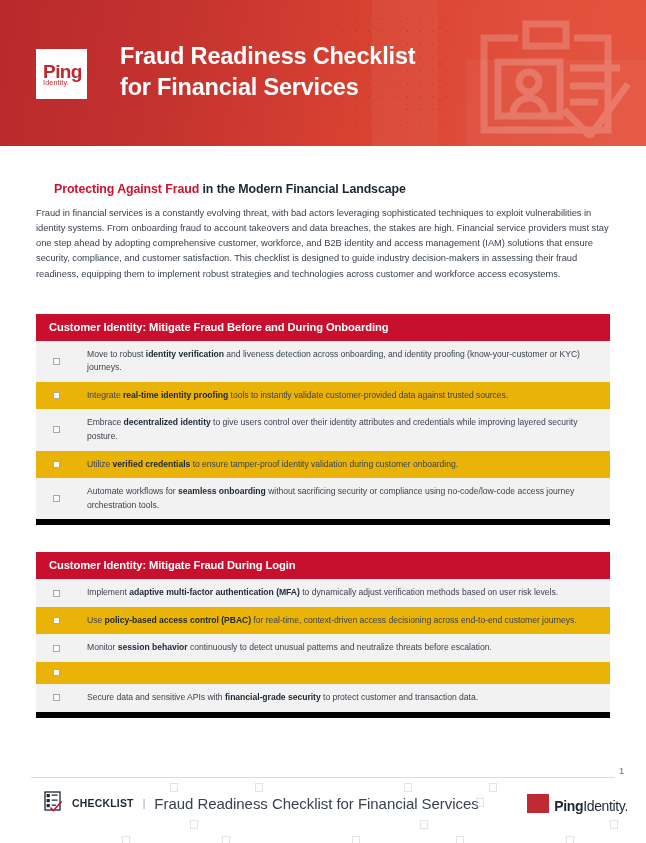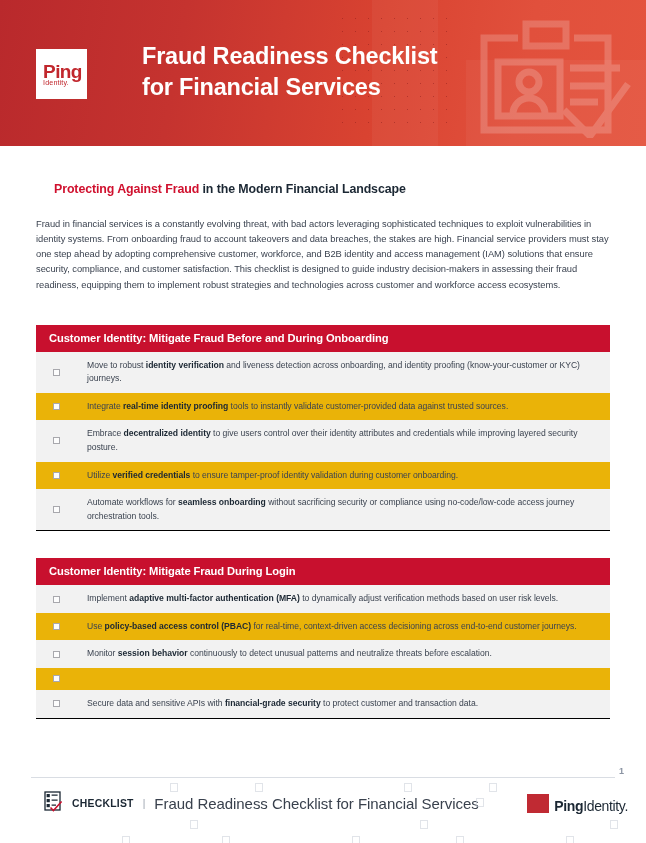--- a/index.html
+++ b/index.html
@@ -63,21 +63,21 @@
   .logo-identity {
     font-size: 7.2px;
     color: #c1272d;
     display: block;
     margin-top: -2px;
     letter-spacing: 0.1px;
   }
 
   .hdr-title {
     position: absolute;
-    left: 142px;
+    left: 120px;
     top: 41px;
     color: #ffffff;
     font-size: 23.5px;
     font-weight: bold;
     line-height: 1.33;
     letter-spacing: -0.2px;
     z-index: 4;
   }
   .hdr-title span { display: block; }
 
@@ -90,42 +90,42 @@
     margin-top: 36px;
     font-size: 12.4px;
     font-weight: bold;
     color: #1b2733;
     letter-spacing: -0.1px;
     padding-left: 18px;
   }
   .intro-head .accent { color: #d0102e; }
 
   .intro-body {
-    margin-top: 21px;
+    margin-top: 10px;
     font-size: 9.35px;
     line-height: 1.62;
     color: #3b4350;
     text-align: left;
     letter-spacing: -0.04px;
   }
 
   
   .section { margin-top: 27px; }
   .section.first { margin-top: 32px; }
 
   .sec-head {
     background: #c8102e;
     color: #ffffff;
     font-size: 11.2px;
     font-weight: bold;
     padding: 7px 13px 8px 13px;
     letter-spacing: -0.1px;
   }
 
-  .rows { border-bottom: 1px solid #000000; }
+  .rows { border-bottom: 6px solid #000000; }
 
   .row {
     display: flex;
     align-items: center;
     min-height: 22px;
     padding: 7px 10px 7px 13px;
   }
   .row.alt { background: #f2f2f2; }
   .row.plain { background: #eab308; }
 

